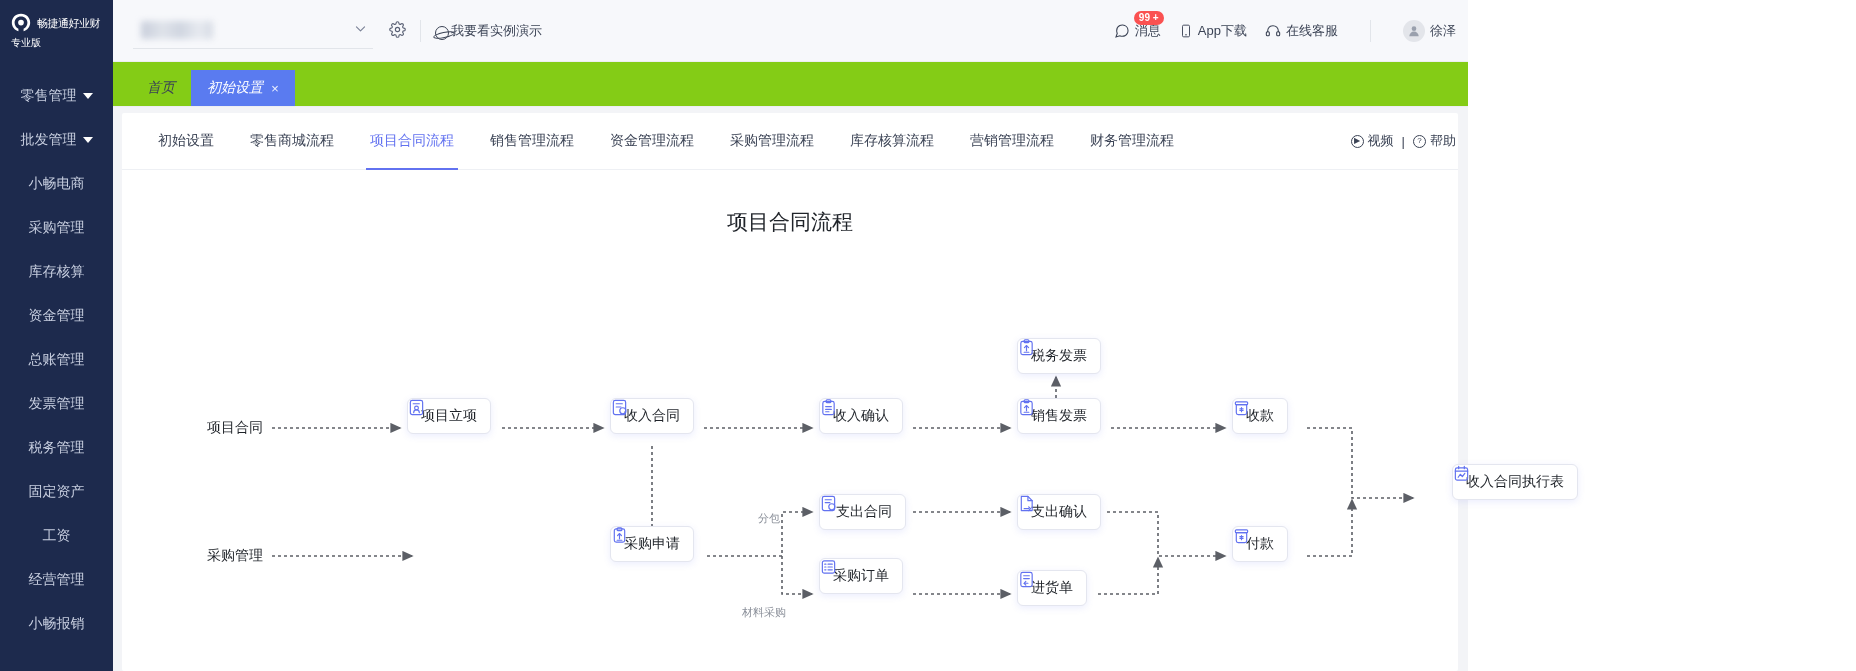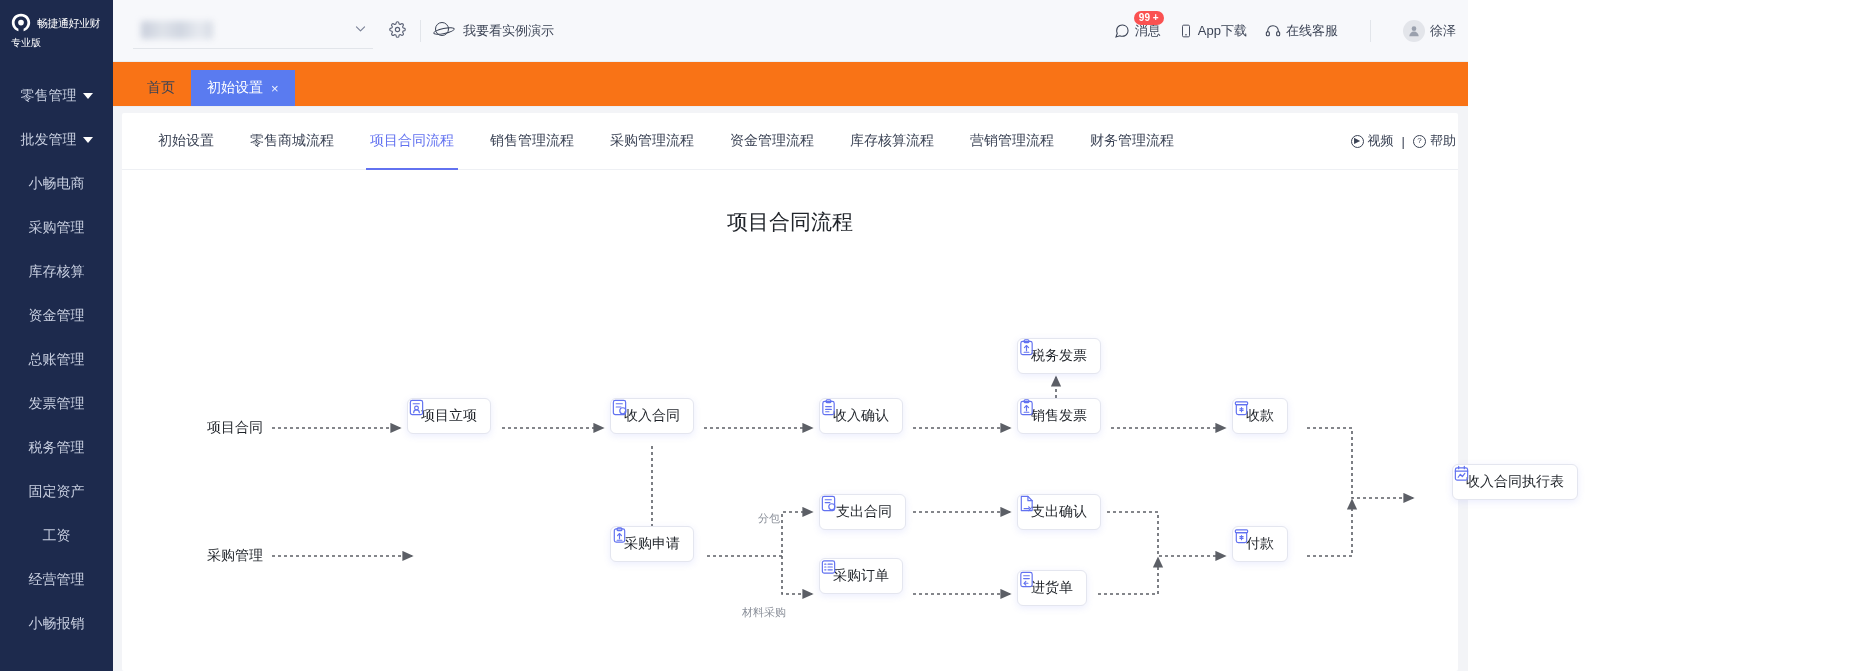--- a/index.html
+++ b/index.html
@@ -43,43 +43,44 @@
   .company-wrap { display:flex; align-items:center; margin-left:20px; width:240px;
      border-bottom:1px solid #e2e5ea; height:36px; }
   .company-blur {
     width: 72px; height: 18px; margin-left:8px;
     background: linear-gradient(90deg,#c8cedb,#dfe3ea 30%,#cfd5e0 55%,#e7eaf0 80%,#d6dbe4);
     filter: blur(3px); border-radius:2px;
   }
   .chev { margin-left:auto; margin-right:6px; color:#7a8196; font-size:13px; }
   .gear { margin-left:16px; color:#5a6175; font-size:17px; cursor:pointer; line-height:1;}
   .vdiv { width:1px; height:22px; background:#e2e5ea; margin:0 14px; }
-  .demo-link { display:flex; align-items:flex-start; gap:14px; color:#3b4355; font-size:13px; cursor:pointer;}
+  .demo-link { display:flex; align-items:flex-end; gap:2px; color:#3b4355; font-size:13px; cursor:pointer;}
   .demo-ring { width:14px;height:14px;border:1.5px solid #3b4355;border-radius:50%;
      position:relative; display:inline-block;}
   .demo-ring::after{content:"";position:absolute;left:-3px;top:5px;width:20px;height:4px;
      border:1.5px solid #3b4355;border-radius:50%;transform:rotate(-12deg);}
 
   .top-right { margin-left:auto; display:flex; align-items:center; padding-right:12px; gap:18px;}
   .tr-item { display:flex; align-items:center; gap:5px; font-size:13px; color:#3b4355; cursor:pointer; position:relative;}
   .badge {
     position:absolute; left:20px; top:-11px;
     background:#fa5151; color:#fff; font-size:10px; font-weight:bold;
     border-radius:9px; padding:1px 5px; line-height:12px; white-space:nowrap;
   }
   .avatar {
     width:22px;height:22px;border-radius:50%;background:#e3e5ea;
     display:flex;align-items:center;justify-content:center;color:#9aa0ad;font-size:13px;
   }
 
   
   .tabstrip {
     position:absolute; left:113px; top:62px; right:0; height:45px;
-    background:#f97316; display:flex; align-items:flex-end; padding-left:18px;
+    background:#84cc16; display:flex; align-items:flex-end; padding-left:18px;
     border-bottom:1px solid #eceef2;
+    font-style:italic;
   }
   .tab {
     height:36px; display:flex;align-items:center; padding:0 16px; font-size:14px;
     color:#3b4355; cursor:pointer; gap:8px;
   }
   .tab.active { background:#5a7bf0; color:#fff; }
   .tab-close { font-size:13px; opacity:.9; }
 
   
   .content {
@@ -264,24 +265,24 @@
         <div class="subtab">
           <span>零售商城流程</span>
         </div>
         <div class="subtab active">
           <span>项目合同流程</span>
         </div>
         <div class="subtab">
           <span>销售管理流程</span>
         </div>
         <div class="subtab">
+          <span>资金管理流程</span>
+        </div>
+        <div class="subtab">
           <span>采购管理流程</span>
-        </div>
-        <div class="subtab">
-          <span>资金管理流程</span>
         </div>
         <div class="subtab">
           <span>库存核算流程</span>
         </div>
         <div class="subtab">
           <span>营销管理流程</span>
         </div>
         <div class="subtab">
           <span>财务管理流程</span>
         </div>

